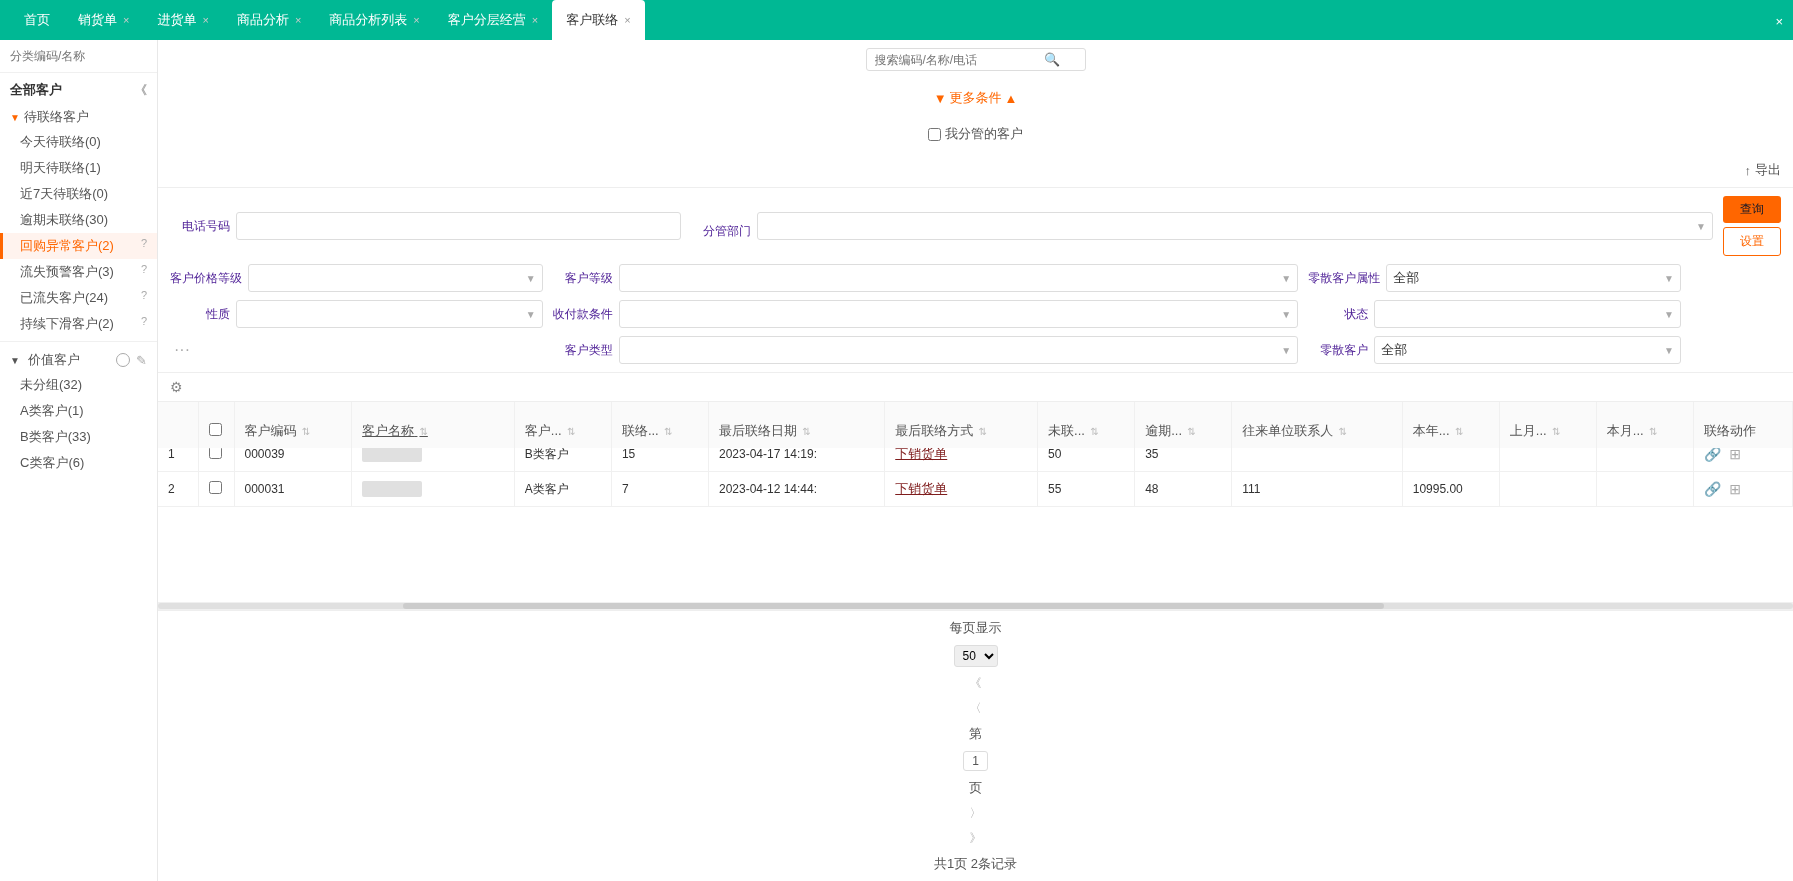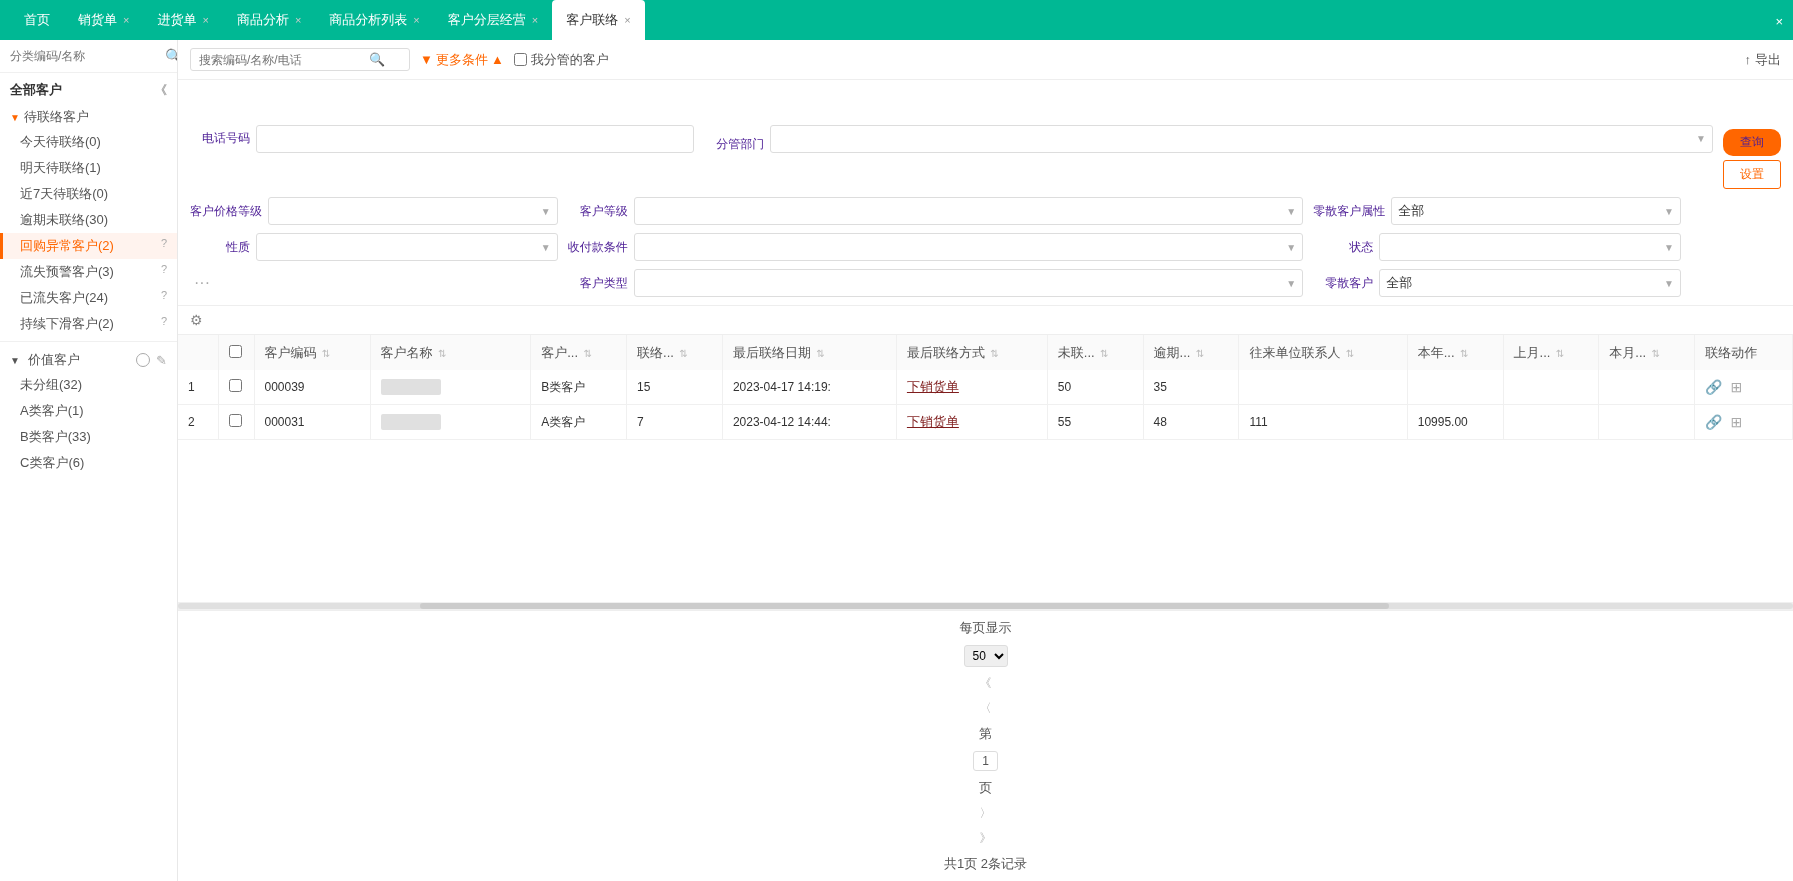--- a/index.html
+++ b/index.html
@@ -30,21 +30,21 @@
       color: #fff; cursor: pointer; font-size: 18px;
     }
 
     
     .main-layout {
       display: flex; height: calc(881px - 40px);
     }
 
     
     .sidebar {
-      width: 178px; background: #fff;
+      width: 158px; background: #fff;
       border-right: 1px solid #e8e8e8;
       display: flex; flex-direction: column;
       overflow-y: auto; flex-shrink: 0;
     }
     .sidebar-search {
       display: flex; align-items: center;
       padding: 8px 10px; border-bottom: 1px solid #f0f0f0;
     }
     .sidebar-search input {
       flex: 1; border: none; outline: none; font-size: 12px; color: #666;
@@ -84,21 +84,21 @@
 
     
     .content-area {
       flex: 1; display: flex; flex-direction: column; overflow: hidden; background: #fff;
     }
 
     
     .filter-bar {
       display: flex; align-items: center;
       padding: 8px 12px; border-bottom: 1px solid #eee;
-      background: #fff; gap: 10px;
+      background: #fff; gap: 18px; flex-direction: column;
     }
     .filter-search-box {
       display: flex; align-items: center;
       border: 1px solid #ddd; border-radius: 3px;
       padding: 3px 8px; background: #fff; width: 220px;
     }
     .filter-search-box input {
       border: none; outline: none; font-size: 12px; color: #666; width: 170px;
     }
     .filter-search-box .search-icon { color: #aaa; font-size: 13px; }
@@ -137,22 +137,22 @@
       display: flex; align-items: center; justify-content: space-between; cursor: pointer;
       height: 28px; min-width: 100px;
     }
     .filter-select .chevron { color: #aaa; font-size: 10px; }
     .filter-input {
       flex: 1; border: 1px solid #ddd; border-radius: 3px;
       padding: 4px 6px; font-size: 12px; color: #333;
       height: 28px;
     }
     .btn-query {
-      background: #f60; color: #4c1d95; border: none; border-radius: 10px;
-      padding: 5px 16px; font-size: 12px; cursor: pointer; white-space: nowrap; margin-top: 41px;
+      background: #f60; color: #0f172a; border: none; border-radius: 3px;
+      padding: 5px 16px; font-size: 12px; cursor: pointer; white-space: nowrap;
     }
     .btn-set {
       background: #fff; color: #f60; border: 1px solid #f60; border-radius: 3px;
       padding: 5px 16px; font-size: 12px; cursor: pointer; white-space: nowrap;
     }
     .action-btns {
       display: flex; flex-direction: column; gap: 4px;
     }
     .filter-more-dots {
       color: #aaa; cursor: pointer; font-size: 16px; padding: 0 4px;
@@ -164,21 +164,21 @@
     }
     table {
       width: 100%; border-collapse: collapse; background: #fff;
     }
     thead tr {
       background: #fafafa; border-bottom: 1px solid #e8e8e8;
     }
     thead th {
       padding: 8px 10px; text-align: left; font-size: 12px; color: #555;
       font-weight: normal; border-right: 1px solid #f0f0f0; white-space: nowrap;
-      position: sticky; top: 1px; background: #fafafa; z-index: 1;
+      position: sticky; top: 12px; background: #fafafa; z-index: 1;
     }
     thead th .sort-icon { color: #bbb; font-size: 10px; margin-left: 2px; }
     tbody tr { border-bottom: 1px solid #f0f0f0; }
     tbody td {
       padding: 8px 10px; font-size: 12px; color: #333;
       border-right: 1px solid #f0f0f0; white-space: nowrap;
     }
     .td-link { color: #7f1d1d; text-decoration: underline; cursor: pointer; }
     .td-actions { display: flex; gap: 8px; align-items: center; }
     .td-action-icon { color: #aaa; cursor: pointer; font-size: 14px; }
@@ -460,21 +460,21 @@
         <thead>
           <tr>
             <th style="width:40px;"></th>
             <th style="width:36px;">
               <input type="checkbox" style="">
             </th>
             <th>
               <span>客户编码</span>
               <span class="sort-icon">⇅</span>
             </th>
-            <th style="min-width:120px;">
+            <th style="min-width:120px;text-decoration:underline;">
               <span>客户名称</span>
               <span class="sort-icon">⇅</span>
             </th>
             <th>
               <span>客户...</span>
               <span class="sort-icon">⇅</span>
             </th>
             <th>
               <span>联络...</span>
               <span class="sort-icon">⇅</span>

